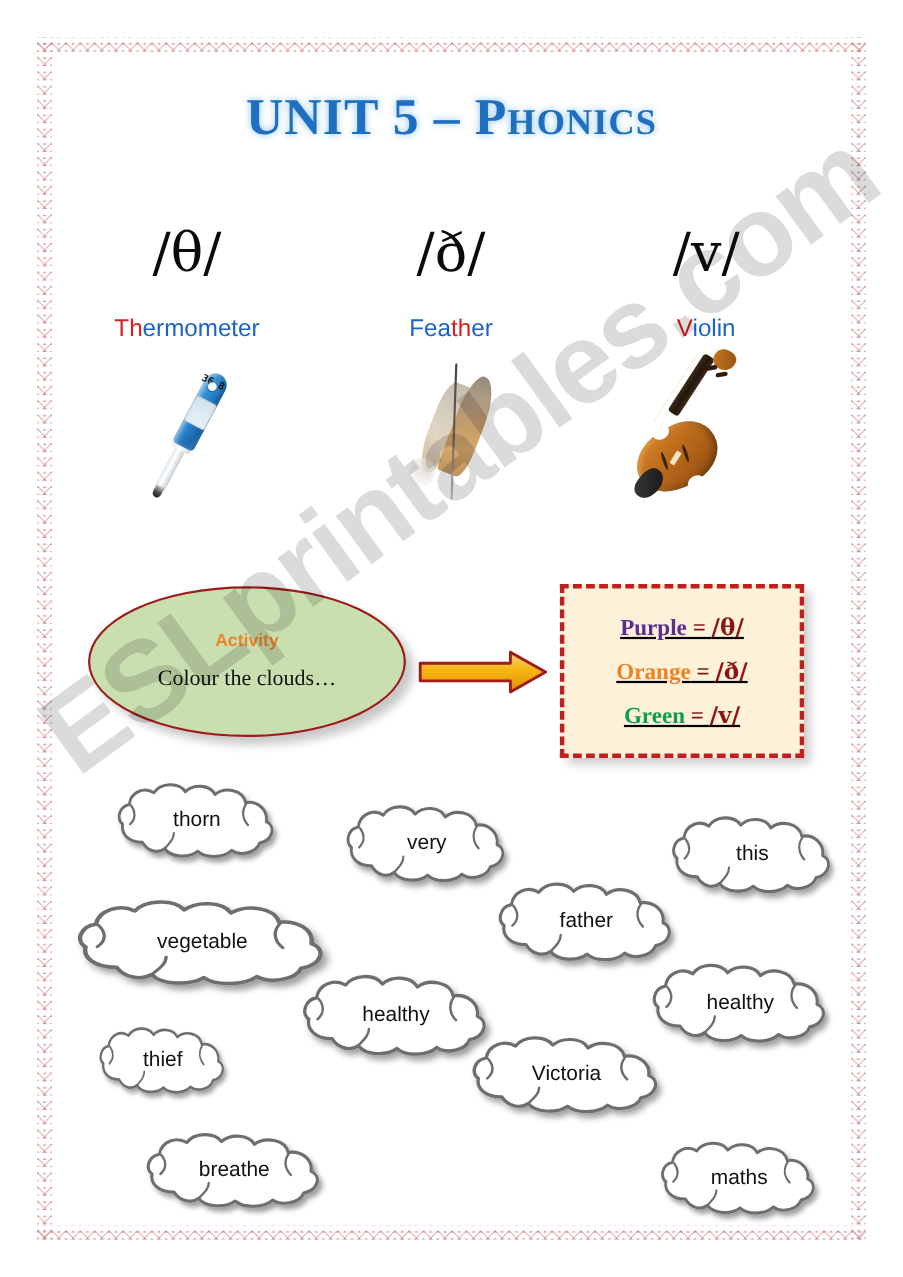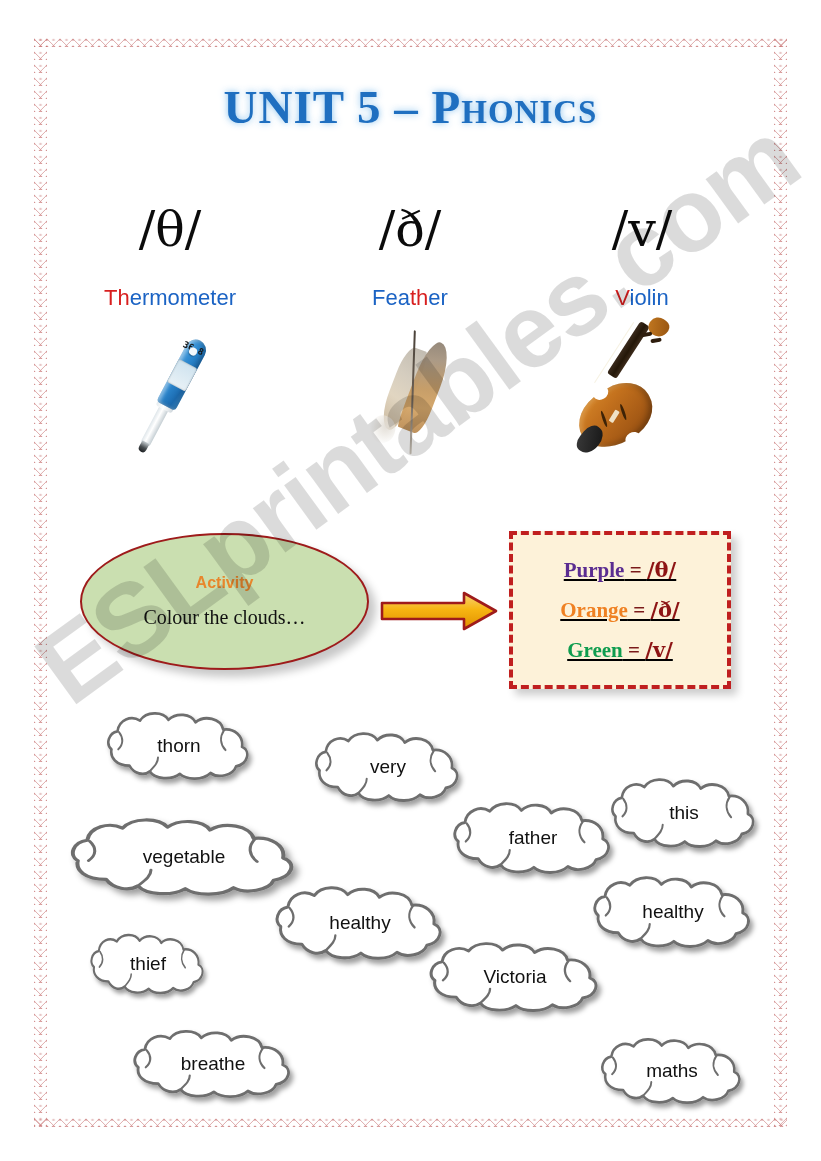--- a/index.html
+++ b/index.html
@@ -567,21 +567,21 @@
               <feDropShadow dx="4" dy="5" stdDeviation="3.2" flood-color="#000000" flood-opacity="0.38"></feDropShadow>
             </filter>
           </defs>
           <path d="M34,68 C16,68 8,58 10,48 C2,42 6,28 18,26 C20,12 36,6 48,13 C56,2 78,1 86,12 C96,3 116,4 122,15 C134,6 156,10 159,24 C174,22 186,32 184,45 C196,50 192,66 176,69 C172,80 152,84 142,77 C132,86 110,86 101,78 C90,86 68,85 61,75 C53,81 40,78 34,68 Z" fill="#ffffff" stroke="#6e6e6e" stroke-width="3.4" stroke-linejoin="round" filter="url(#cshadow1)"></path>
           <path d="M20,27 C26,34 26,42 19,48" fill="none" stroke="#6e6e6e" stroke-width="2.6" stroke-linecap="round"></path>
           <path d="M160,25 C154,33 155,42 162,49" fill="none" stroke="#6e6e6e" stroke-width="2.6" stroke-linecap="round"></path>
           <path d="M62,74 C68,68 72,64 72,58" fill="none" stroke="#6e6e6e" stroke-width="2.6" stroke-linecap="round"></path>
         </svg>
         <div class="cloud-text">very</div>
       </div>
-      <div class="cloud" style="left: 608px; top: 776px; width: 152px; height: 74px;">
+      <div class="cloud" style="left: 608px; top: 740px; width: 152px; height: 74px;">
         <svg width="152" height="74" viewBox="0 0 200 88" preserveAspectRatio="none">
           <defs>
             <filter id="cshadow2" x="-25%" y="-25%" width="160%" height="170%">
               <feDropShadow dx="4" dy="5" stdDeviation="3.2" flood-color="#000000" flood-opacity="0.38"></feDropShadow>
             </filter>
           </defs>
           <path d="M34,68 C16,68 8,58 10,48 C2,42 6,28 18,26 C20,12 36,6 48,13 C56,2 78,1 86,12 C96,3 116,4 122,15 C134,6 156,10 159,24 C174,22 186,32 184,45 C196,50 192,66 176,69 C172,80 152,84 142,77 C132,86 110,86 101,78 C90,86 68,85 61,75 C53,81 40,78 34,68 Z" fill="#ffffff" stroke="#6e6e6e" stroke-width="3.4" stroke-linejoin="round" filter="url(#cshadow2)"></path>
           <path d="M20,27 C26,34 26,42 19,48" fill="none" stroke="#6e6e6e" stroke-width="2.6" stroke-linecap="round"></path>
           <path d="M160,25 C154,33 155,42 162,49" fill="none" stroke="#6e6e6e" stroke-width="2.6" stroke-linecap="round"></path>
           <path d="M62,74 C68,68 72,64 72,58" fill="none" stroke="#6e6e6e" stroke-width="2.6" stroke-linecap="round"></path>

